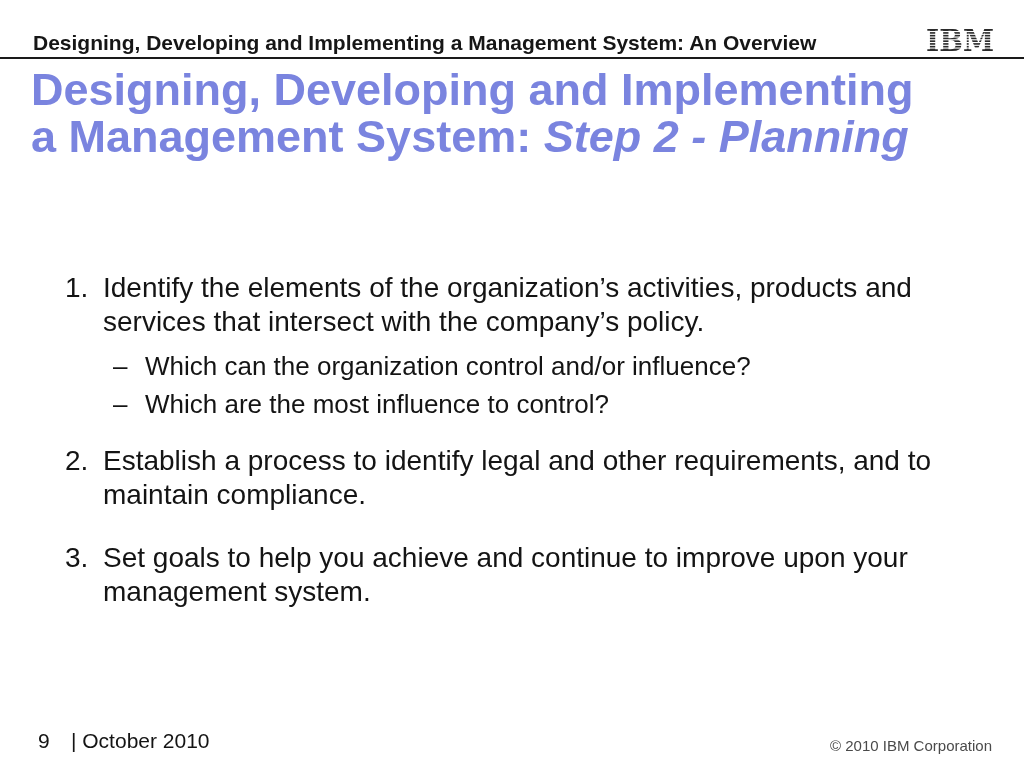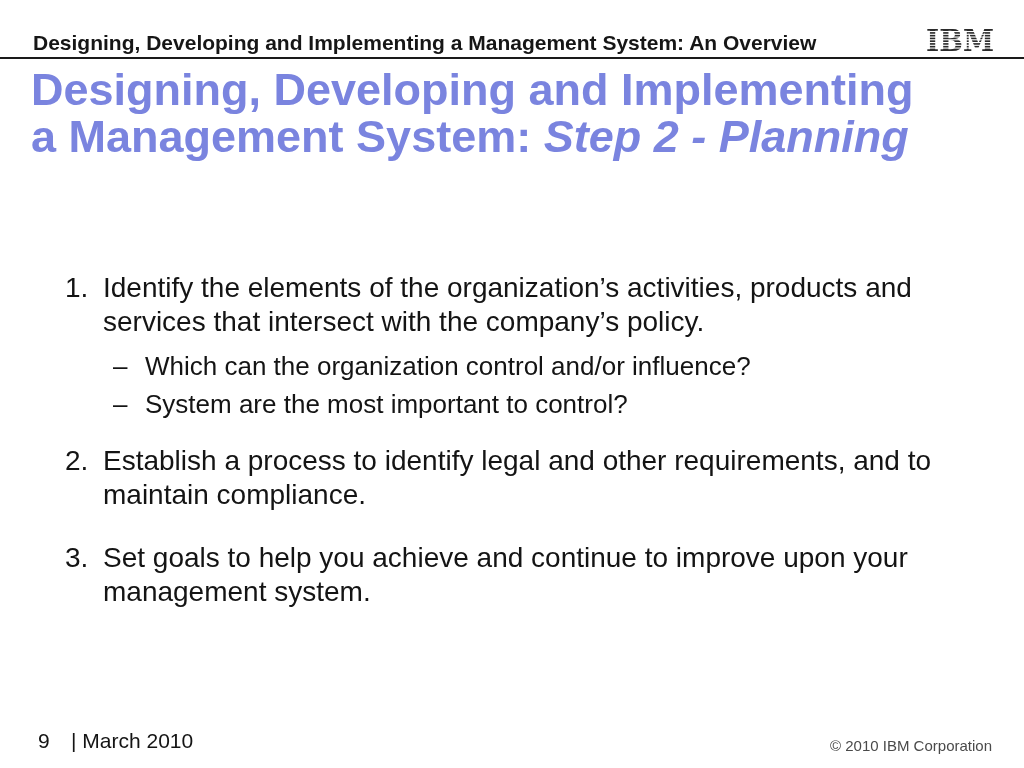--- a/index.html
+++ b/index.html
@@ -161,30 +161,30 @@
     <span class="txt">Identify the elements of the organization’s activities, products and services that intersect with the company’s policy.</span>
   </div>
 
   <div class="sub-item sub-1">
     <span class="dash">–</span>
     <span class="txt">Which can the organization control and/or influence?</span>
   </div>
 
   <div class="sub-item sub-2">
     <span class="dash">–</span>
-    <span class="txt">System are the most important to control?</span>
+    <span class="txt">Which are the most influence to control?</span>
   </div>
 
   <div class="list-item item-2">
     <span class="num">2.</span>
     <span class="txt">Establish a process to identify legal and other requirements, and to maintain compliance.</span>
   </div>
 
   <div class="list-item item-3">
     <span class="num">3.</span>
     <span class="txt">Set goals to help you achieve and continue to improve upon your management system.</span>
   </div>
 
   <div class="footer-page">9</div>
-  <div class="footer-date">| March 2010</div>
+  <div class="footer-date">| October 2010</div>
   <div class="footer-copyright">© 2010 IBM Corporation</div>
 
 </div>
 
 </body></html>

